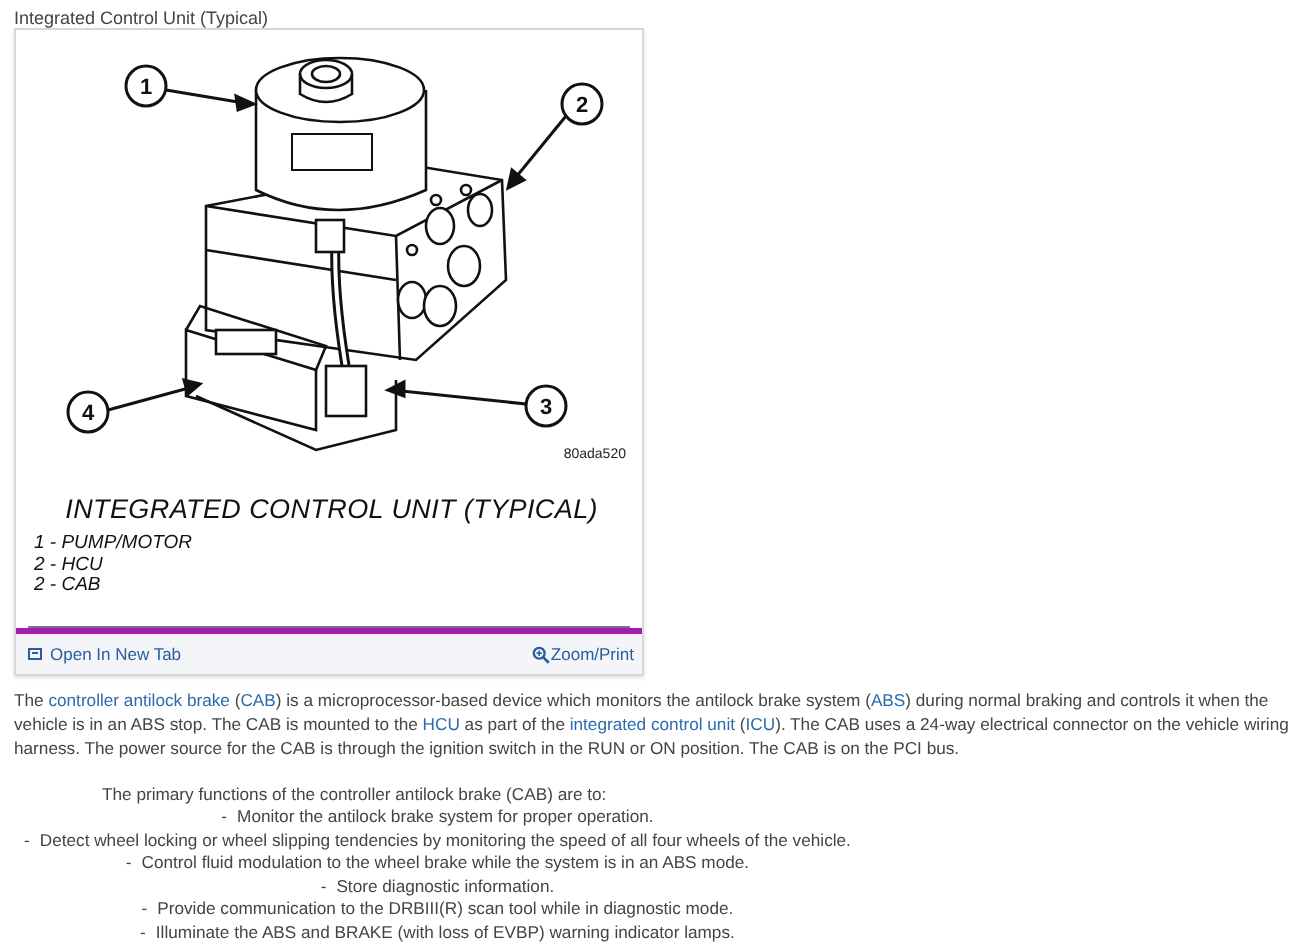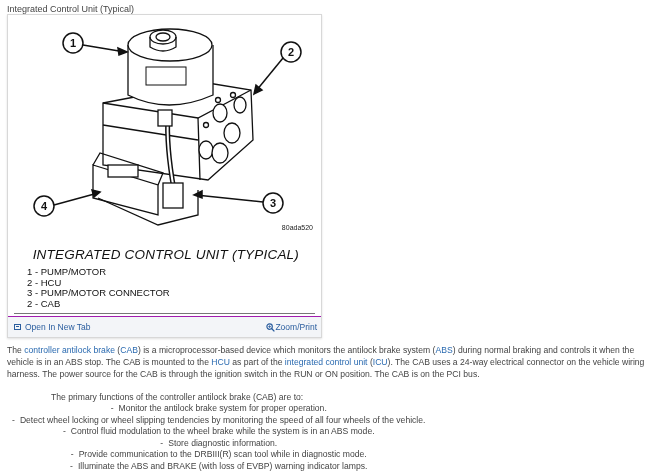--- a/index.html
+++ b/index.html
@@ -6,24 +6,24 @@
   body { width:650px; height:475px; position:relative; overflow:hidden;
          font-family:"Liberation Sans", sans-serif; color:#333; }
   .caption { position:absolute; left:7px; top:4px; font-size:9px; color:#444; }
   .panel { position:absolute; left:7px; top:14px; width:313px; height:322px;
            border:1px solid #d8d8d8; background:#fff; box-shadow:0 1px 2px rgba(0,0,0,0.12); }
   .figure { position:absolute; left:0; top:0; width:313px; height:225px; }
   .fig-id { position:absolute; right:8px; top:209px; font-size:7px; color:#222; }
   .fig-title { position:absolute; left:0; width:313px; top:232px; text-align:right;
                padding-right:22px; box-sizing:border-box; font-style:italic;
                font-size:13.5px; color:#111; letter-spacing:0.2px; }
-  .legend { position:absolute; left:19px; top:252px; font-size:9.5px; color:#111; line-height:10.5px; }
+  .legend { position:absolute; left:9px; top:252px; font-size:9.5px; color:#111; line-height:10.5px;font-style:italic; }
   .rule { position:absolute; left:6px; right:6px; top:298px; border-top:1.5px solid #777; }
   .footer { position:absolute; left:0; right:0; bottom:0; height:20px; background:#f3f5f8;
-            border-top:1px solid #a21caf; font-size:8.5px; }
+            border-top:3px solid #a21caf; font-size:8.5px; }
   .footer a { color:#2a5d9e; text-decoration:none; position:absolute; top:5px; }
   .open-tab { left:6px; display:flex; align-items:center; gap:4px; }
   .zoom-print { right:4px; display:flex; align-items:center; gap:0; }
   .tab-icon { width:7px; height:6px; border:1px solid #2a5d9e; box-sizing:border-box; position:relative; }
   .tab-icon:after { content:""; position:absolute; left:1px; right:1px; top:1px; height:1px; background:#2a5d9e; }
   .para { position:absolute; left:7px; width:640px; font-size:8.6px; line-height:12px; color:#444; }
   .p1 { top:344px; }
   .p2 { top:391px;margin-left:44px; }
   .link { color:#2a6ab0; }
   ul.funcs { position:absolute; left:12px; top:403px; margin:0; padding:0; list-style:none;
@@ -90,21 +90,20 @@
         <polygon points="186,180 194,176 194,183"></polygon>
       <line x1="46" y1="190" x2="90" y2="178"></line>
         <polygon points="92,177 84,175 86,182"></polygon>
     </g>
   </svg>
   <div class="fig-id">80ada520</div>
   <div class="fig-title">INTEGRATED CONTROL UNIT (TYPICAL)</div>
   <div class="legend">
     <div>1 - PUMP/MOTOR</div>
     <div>2 - HCU</div>
-    <div>3 - PUMP/MOTOR CONNECTOR</div>
     <div>2 - CAB</div>
   </div>
   <div class="rule"></div>
   <div class="footer">
     <a class="open-tab">
       <span class="tab-icon"></span>
       <span>Open In New Tab</span>
     </a>
     <a class="zoom-print">
       <svg width="9" height="9" viewBox="0 0 10 10">

